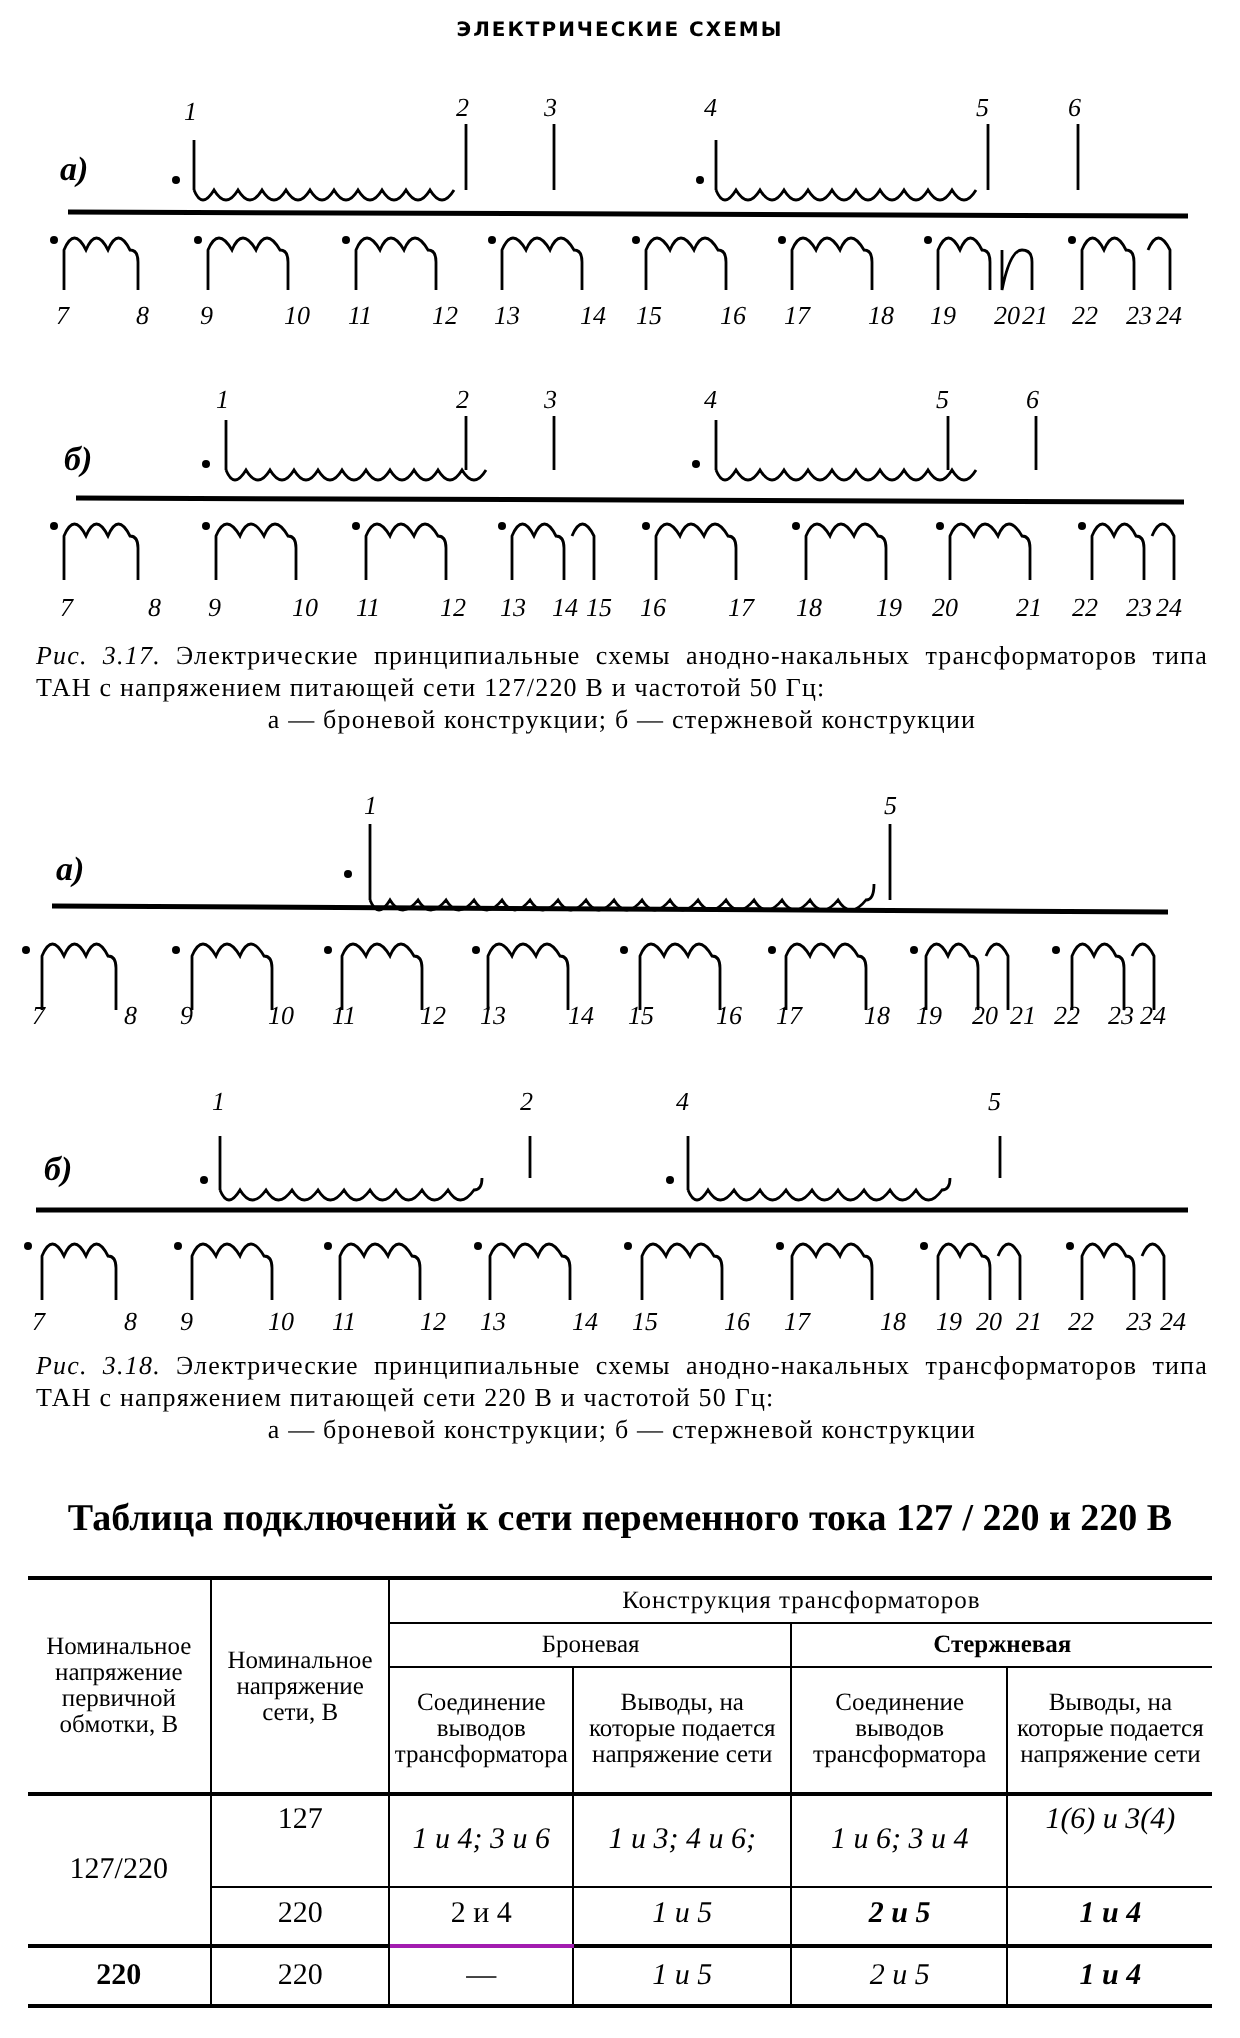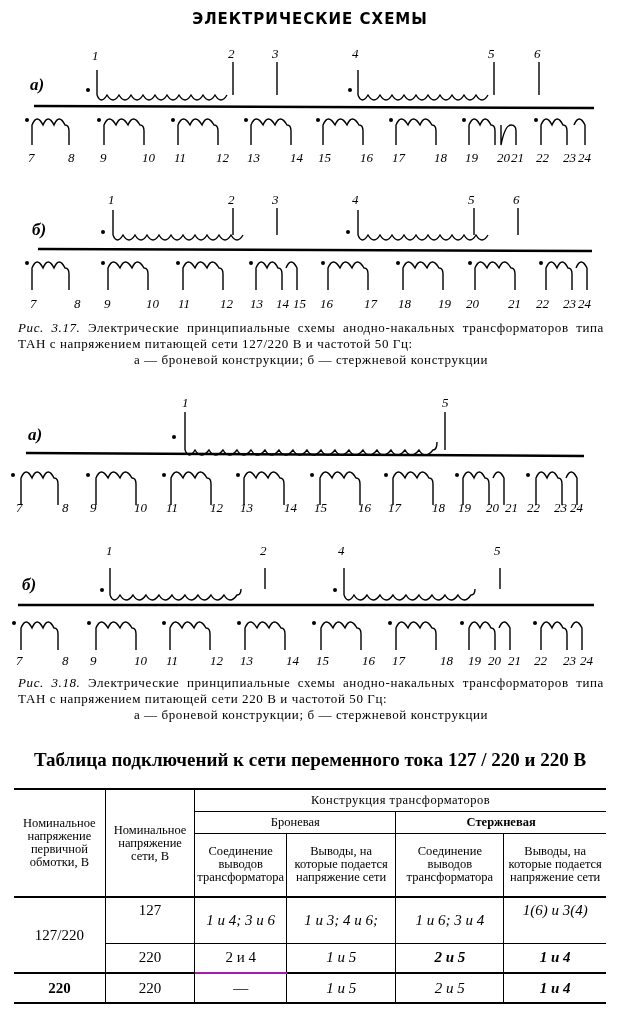--- a/index.html
+++ b/index.html
@@ -1,17 +1,17 @@
 <!DOCTYPE html>
 <html><head>
 <meta charset="utf-8">
 <style>
   html, body { margin:0; padding:0; background:#fff; }
   body { width:620px; height:1019px; position:relative; overflow:hidden; color:#000; font-family:"DejaVu Serif", serif; }
-  .title { position:absolute; top:10px; left:0; width:620px; text-align:center; font-family:"DejaVu Sans", sans-serif; font-weight:bold; font-size:15px; letter-spacing:1px; }
+  .title { position:absolute; top:10px; left:0; width:620px; text-align:center; font-family:"DejaVu Sans", sans-serif; font-weight:bold; font-size:10px; letter-spacing:1px; }
   svg.diagram { position:absolute; left:0; width:620px; overflow:visible; }
   svg text { font-family:"Liberation Serif", serif; font-style:italic; font-size:13px; fill:#000; }
   svg text.lbl { font-size:17px; font-weight:bold; }
   .caption { position:absolute; left:18px; width:586px; font-family:"Liberation Serif", serif; font-size:13px; line-height:16px; text-align:justify; text-align-last:left; letter-spacing:0.6px; }
   .caption .fig { font-style:italic; }
   .caption .c3 { display:block; text-align:center; text-align-last:center; }
   .ttitle { position:absolute; left:0; width:620px; text-align:center; font-family:Liberation Serif, serif; font-weight:bold; font-size:19px; line-height:18px; }
   table.conn { position:absolute; left:14px; top:788px; width:592px; border-collapse:collapse; font-family:"Liberation Serif", serif; font-size:12.5px; line-height:13px; }
   table.conn td { border-left:1px solid #000; border-right:1px solid #000; text-align:center; vertical-align:middle; padding:2px 2px; }
   table.conn tr.top td { border-top:2px solid #000; }

